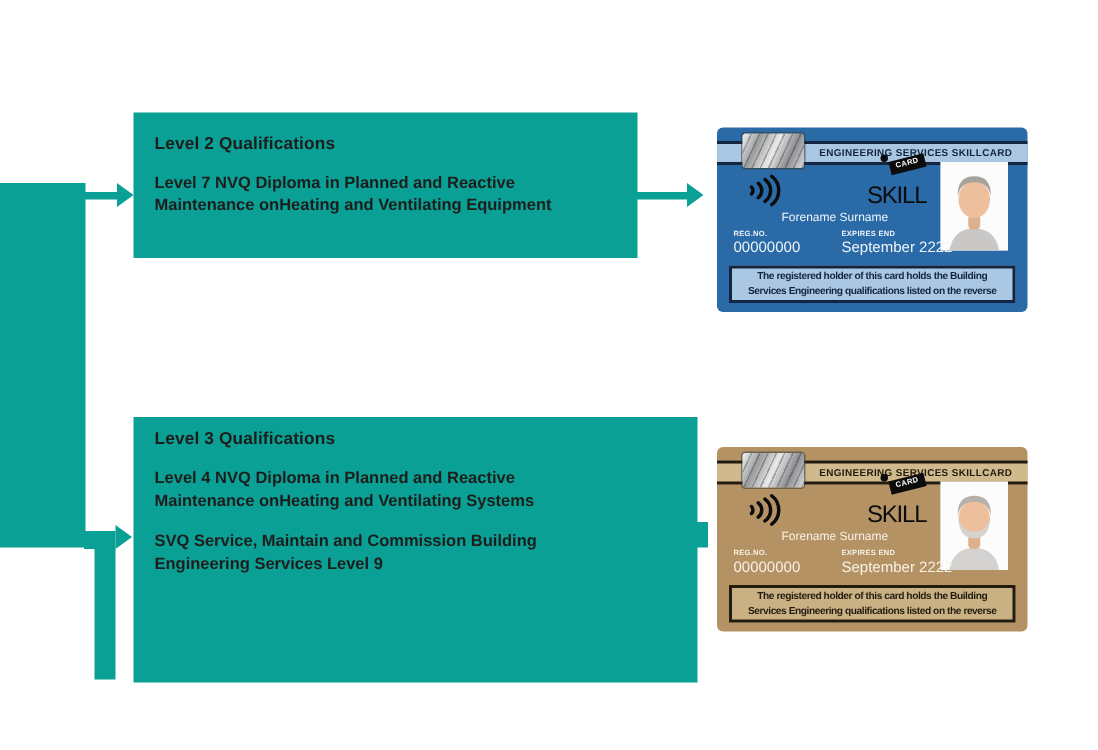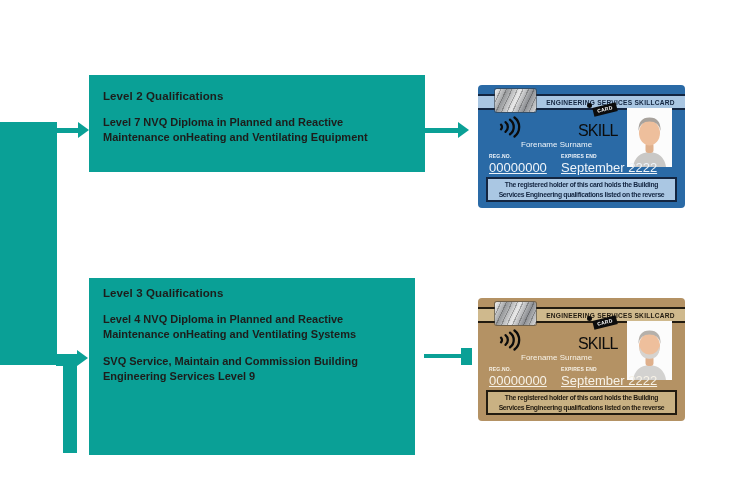--- a/index.html
+++ b/index.html
@@ -19,21 +19,21 @@
   .arrowhead{position:absolute;width:0;height:0;background:none!important;
              border-top:8.5px solid transparent;border-bottom:8.5px solid transparent;
              border-left:11px solid var(--teal,#0aa096);}
   #arrow1-head{left:78px;top:122px;}
   #arrow2-head{left:458px;top:122px;}
   #arrow3-head{left:77px;top:350px;}
 
   
   .qualbox{position:absolute;box-sizing:border-box;color:var(--ink,#1d1d1b);padding:15px 14px;}
   #level2-box{left:89px;top:75px;width:336px;height:97px;}
-  #level3-box{left:89px;top:278px;width:326px;height:177px;padding-top:9px;}
+  #level3-box{left:89px;top:278px;width:376px;height:177px;padding-top:9px;}
   .box-title{margin:0 0 13px;font-size:11.5px;font-weight:800;letter-spacing:.1px;}
   .box-item{margin:0 0 12px;font-size:11px;font-weight:700;line-height:15px;max-width:292px;}
 
   
   .card{position:absolute;width:207px;height:123px;border-radius:4px;}
   #card-blue{left:478px;top:85px;background:var(--card_blue,#2a6aa6);--dark:var(--card_blue_dark,#132540);
              --band:var(--card_blue_band,#a9c6e2);--footer:var(--card_blue_footer_bg,#aac7e3);--cardtext:#eef4fa;}
   #card-gold{left:478px;top:298px;background:var(--card_gold,#b49264);--dark:var(--card_gold_dark,#221b10);
              --band:var(--card_gold_band,#cfb98d);--footer:var(--card_gold_footer_bg,#c9b183);--cardtext:#f7f2e7;}
   .card-band{position:absolute;left:0;right:0;top:9px;height:12px;background:var(--band);
@@ -50,21 +50,21 @@
   .logo-word{position:absolute;left:0;bottom:0;font-size:16px;font-weight:400;letter-spacing:-.8px;}
   .logo-badge{position:absolute;left:15px;top:1px;width:24px;height:9px;background:#0c0c0c;color:#fff;
               font-size:5px;font-weight:700;text-align:center;line-height:9px;letter-spacing:.3px;
               transform:rotate(-14deg);}
   .logo-dot{position:absolute;left:9px;top:-1px;width:5px;height:5px;border-radius:50%;background:#0c0c0c;}
   .card-photo{position:absolute;left:149px;top:23px;width:45px;height:59px;background:#fcfcfc;}
   .card-photo svg{display:block;}
   .card-name{position:absolute;left:11px;top:55px;font-size:8px;color:var(--cardtext);margin-left:32px;}
   .card-label{position:absolute;font-size:5px;font-weight:700;letter-spacing:.2px;color:var(--cardtext);}
   .reg-label{left:11px;top:68px;} .exp-label{left:83px;top:68px;}
-  .card-value{position:absolute;font-size:13px;color:var(--cardtext);text-decoration:underline;}
+  .card-value{position:absolute;font-size:10px;color:var(--cardtext);}
   .reg-value{left:11px;top:75px;} .exp-value{left:83px;top:75px;}
   .card-footer{position:absolute;left:8px;right:8px;top:92px;height:25px;box-sizing:border-box;
                background:var(--footer);border:2px solid var(--dark);
                display:flex;flex-direction:column;justify-content:center;text-align:center;}
   .footer-line{font-size:6.8px;font-weight:700;letter-spacing:-.3px;line-height:9.5px;
                color:var(--dark);white-space:nowrap;}
 </style>
 </head>
 <body>
 

